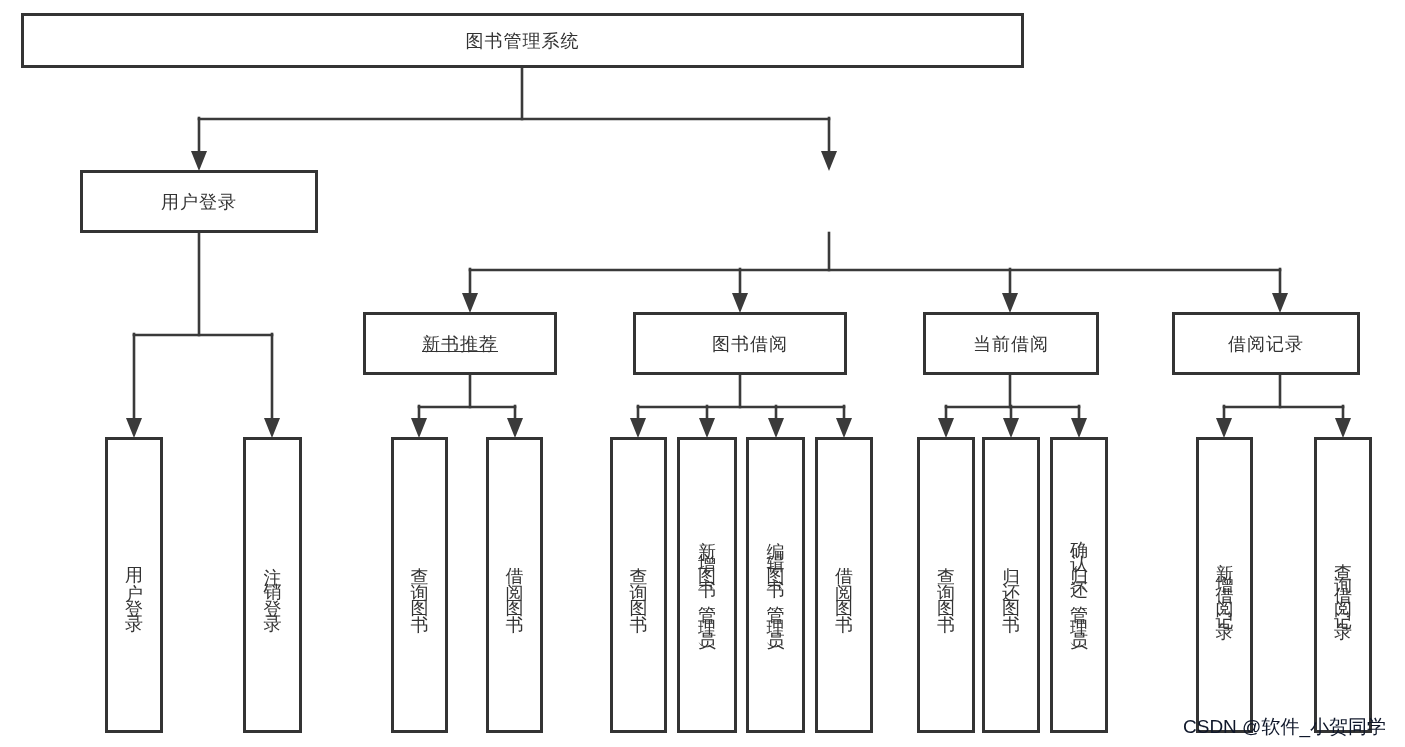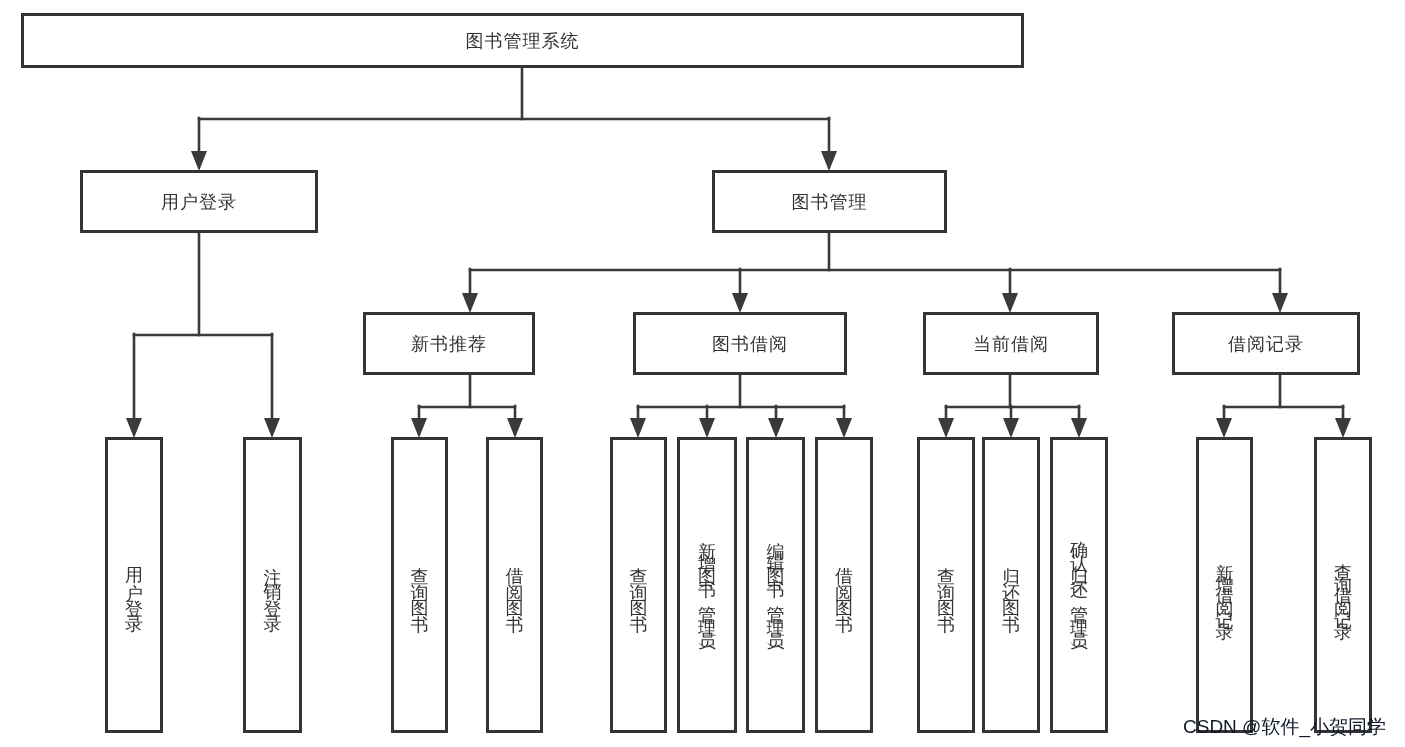--- a/index.html
+++ b/index.html
@@ -95,25 +95,22 @@
     </g>
   </svg>
 
   <div class="node hbox" style="left:21px;top:13px;width:1003px;height:55px;">
     <span>图书管理系统</span>
   </div>
 
   <div class="node hbox" style="left:80px;top:170px;width:238px;height:63px;">
     <span>用户登录</span>
   </div>
-  <div class="node hbox" style="left:712px;top:170px;width:235px;height:63px;">
-    <span>图书管理</span>
-  </div>
 
-  <div class="node hbox" style="left:363px;top:312px;width:172px;height:63px;">
+  <div class="node hbox" style="left:363px;top:312px;width:194px;height:63px;text-decoration:underline;">
     <span>新书推荐</span>
   </div>
   <div class="node hbox" style="left:633px;top:312px;width:214px;height:63px;padding-left:20px;">
     <span>图书借阅</span>
   </div>
   <div class="node hbox" style="left:903px;top:312px;width:176px;height:63px;margin-left:20px;">
     <span>当前借阅</span>
   </div>
   <div class="node hbox" style="left:1172px;top:312px;width:188px;height:63px;">
     <span>借阅记录</span>

